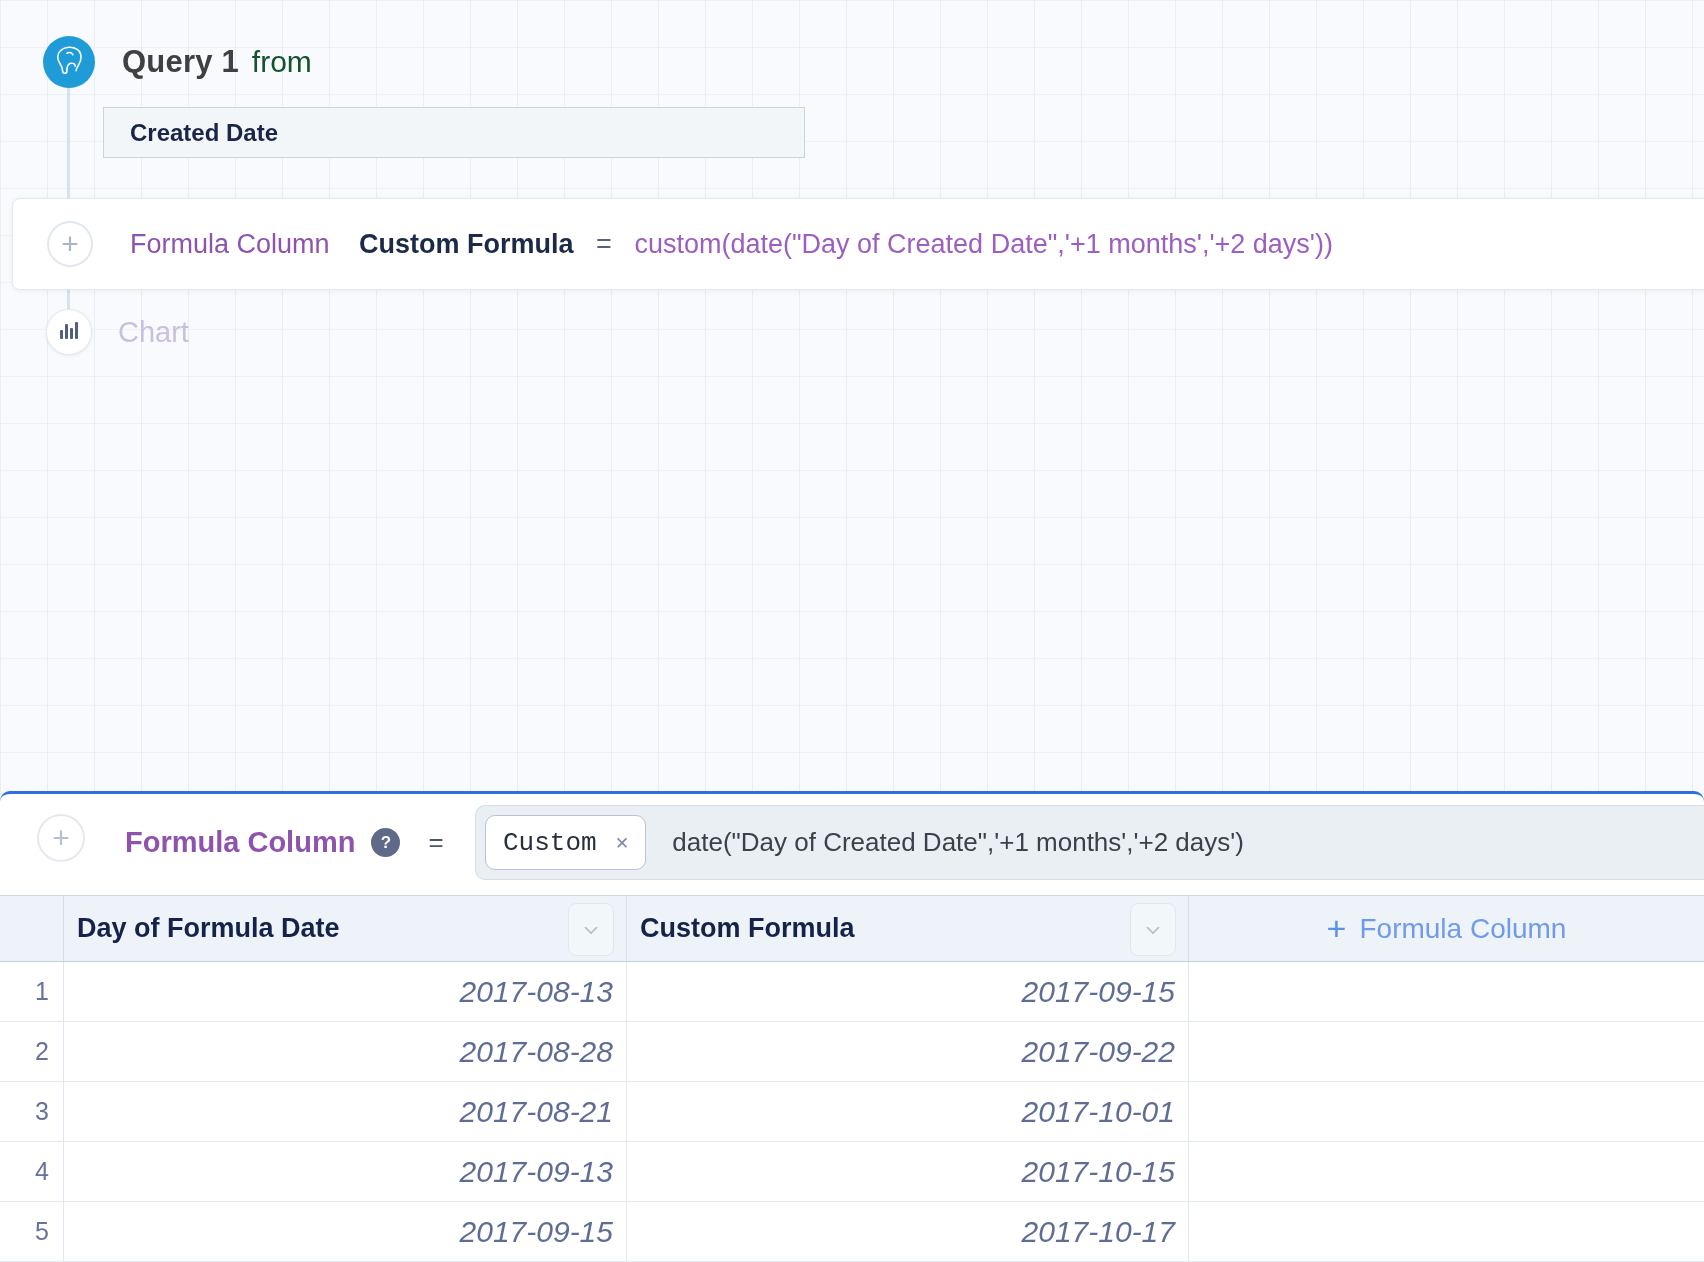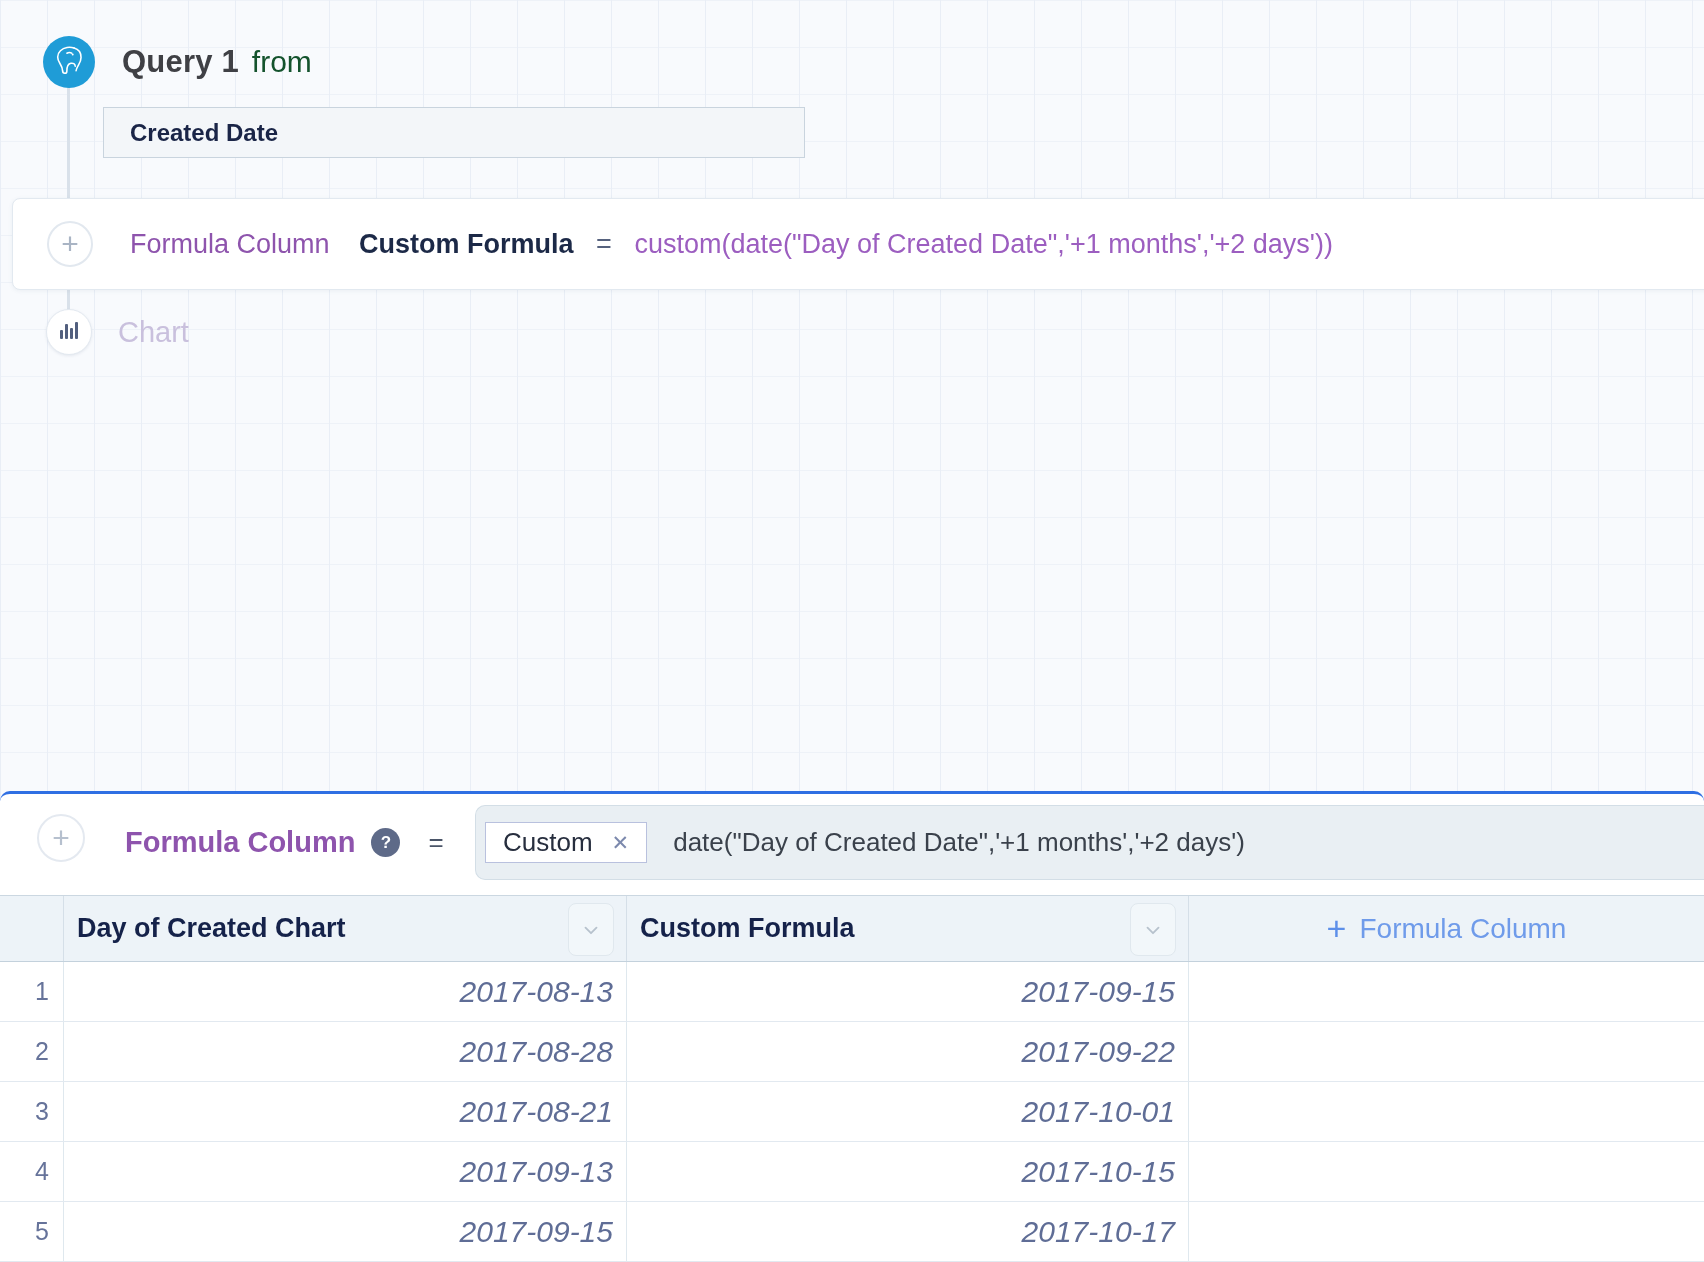--- a/index.html
+++ b/index.html
@@ -60,22 +60,22 @@
                  line-height:44px; text-align:center; }
   .editor-left { position:absolute; left:125px; top:11px; height:75px; display:flex; align-items:center; }
   .editor-label { font-size:29px; font-weight:600; color:#8e54ad; }
   .help-badge { width:29px; height:29px; border-radius:50%; background:#5e6a88; color:#fff; font-size:17px;
                 font-weight:700; display:flex; align-items:center; justify-content:center; margin-left:16px; }
   .editor-eq { font-size:26px; color:#4a5568; margin-left:28px; }
 
   .input-area { position:absolute; left:475px; right:0; top:11px; height:75px; background:#e9eff3;
                 border:1px solid #d3dee6; border-right:none; border-radius:10px 0 0 10px;
                 display:flex; align-items:center; padding-left:9px; }
-  .chip { height:41px; background:#fff; border:1px solid #b9c1de; border-radius:0;
-          display:flex; align-items:center; padding:0 17px; }
+  .chip { height:55px; background:#fff; border:1px solid #b9c1de; border-radius:10px;
+          display:flex; align-items:center; padding:0 17px;font-family:Liberation Mono, monospace; }
   .chip-label { font-size:26px; color:#272e3e; }
   .chip-close { font-size:21px; color:#7c89ad; margin-left:19px; cursor:pointer; }
   .input-expr { margin-left:26px; font-size:26px; color:#3a414b; white-space:nowrap; }
 
   
   .table { position:absolute; left:0; top:101px; width:1704px; }
   .thead { display:grid; grid-template-columns:63px 563px 562px 1fr; height:67px;
            background:#edf3f8; border-top:1px solid #cbd7e1; border-bottom:1px solid #c3d1dc; }
   .thead .cell { position:relative; display:flex; align-items:center; }
   .thead .cell + .cell { border-left:1px solid #d5dfe8; }
@@ -156,21 +156,21 @@
         <span class="chip-close">✕</span>
       </span>
       <span class="input-expr">date("Day of Created Date",'+1 months','+2 days')</span>
     </div>
   </div>
 
   <div class="table">
     <div class="thead">
       <div class="cell"></div>
       <div class="cell">
-        <span class="th-label">Day of Created Chart</span>
+        <span class="th-label">Day of Formula Date</span>
         <span class="col-menu-btn">
           <svg width="22" height="22" viewBox="0 0 24 24" fill="none" stroke="#b7c2cd" stroke-width="2" stroke-linecap="round" stroke-linejoin="round">
             <polyline points="6,9.5 12,15.5 18,9.5"></polyline>
           </svg>
         </span>
       </div>
       <div class="cell">
         <span class="th-label">Custom Formula</span>
         <span class="col-menu-btn">
           <svg width="22" height="22" viewBox="0 0 24 24" fill="none" stroke="#b7c2cd" stroke-width="2" stroke-linecap="round" stroke-linejoin="round">

